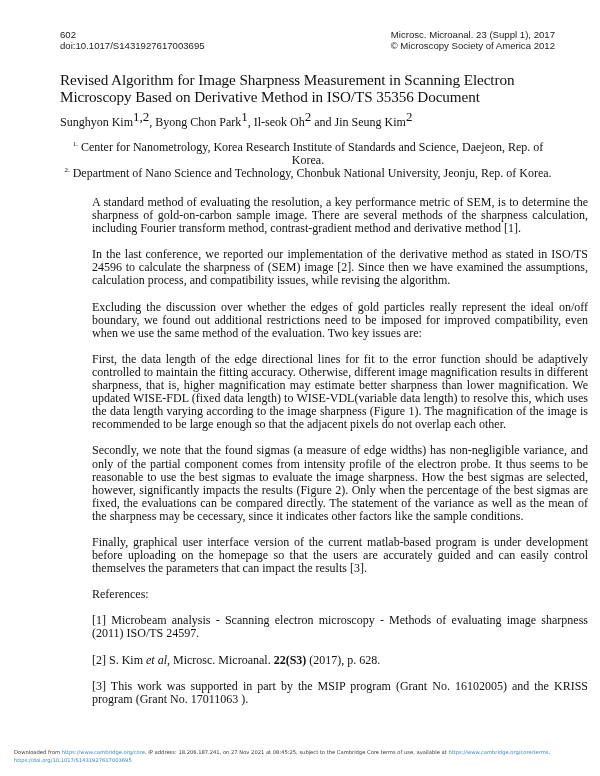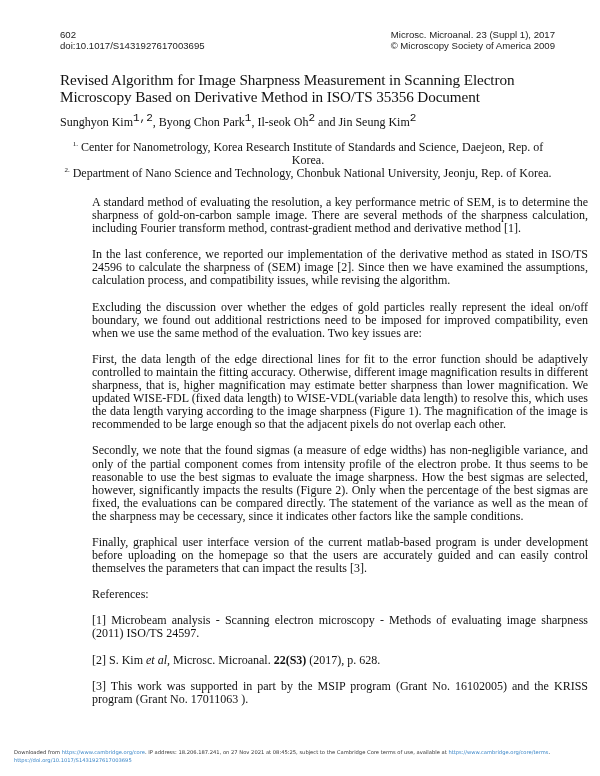--- a/index.html
+++ b/index.html
@@ -6,21 +6,21 @@
     body { width: 600px; height: 776px; position: relative; overflow: hidden; color: #111; }
     .page { position: absolute; left: 8px; top: 0; width: 600px; height: 776px; }
 
     .hdr { position: absolute; top: 29px; font-family: "Liberation Sans", sans-serif; font-size: 9.6px; line-height: 11px; color: #222; }
     .hdr-left { left: 52px; }
     .hdr-right { right: 53px; text-align: right; }
 
     .title { position: absolute; left: 52px; top: 71px; width: 500px; font-family: "Liberation Serif", serif; font-weight: normal; font-size: 15.2px; line-height: 17px; color: #111; letter-spacing: -0.1px; }
 
     .authors { position: absolute; left: 52px; top: 115px; width: 500px; font-family: "Liberation Serif", serif; font-size: 12px; line-height: 14px; }
-    .authors sup { font-size: 11px; vertical-align: 5px; line-height: 0; font-family: Liberation Mono, monospace; }
+    .authors sup { font-size: 13px; vertical-align: 5px; line-height: 0; }
 
     .affils { position: absolute; left: 52px; top: 141px; width: 496px; font-family: "Liberation Serif", serif; font-size: 12px; line-height: 13px; text-align: center; }
     .affils sup { font-size: 7px; vertical-align: 5px; line-height: 0; }
 
     .body { position: absolute; left: 52px; top: 196px; width: 496px; font-family: "Liberation Serif", serif; font-size: 12px; line-height: 13.1px; margin-left: 32px; }
     .body p { margin: 0 0 13px 0; text-align: justify; }
 
     .refs-title { margin: 0 0 12px 0; }
     .refs { font-family: "Liberation Serif", serif; font-size: 12px; line-height: 13.1px; }
     .ref { margin: 0; }
@@ -34,21 +34,21 @@
 <body>
 
 <div class="page">
 
   <div class="hdr hdr-left">
     <div>602</div>
     <div>doi:10.1017/S1431927617003695</div>
   </div>
   <div class="hdr hdr-right">
     <div>Microsc. Microanal. 23 (Suppl 1), 2017</div>
-    <div>© Microscopy Society of America 2009</div>
+    <div>© Microscopy Society of America 2012</div>
   </div>
 
   <div class="title">
     <div>Revised Algorithm for Image Sharpness Measurement in Scanning Electron</div>
     <div>Microscopy Based on Derivative Method in ISO/TS 35356 Document</div>
   </div>
 
   <div class="authors">
     <span>Sunghyon Kim</span><sup>1,2</sup><span>, </span><span>Byong Chon Park</span><sup>1</sup><span>, </span><span>Il-seok Oh</span><sup>2</sup><span> and </span><span>Jin Seung Kim</span><sup>2</sup>
   </div>

